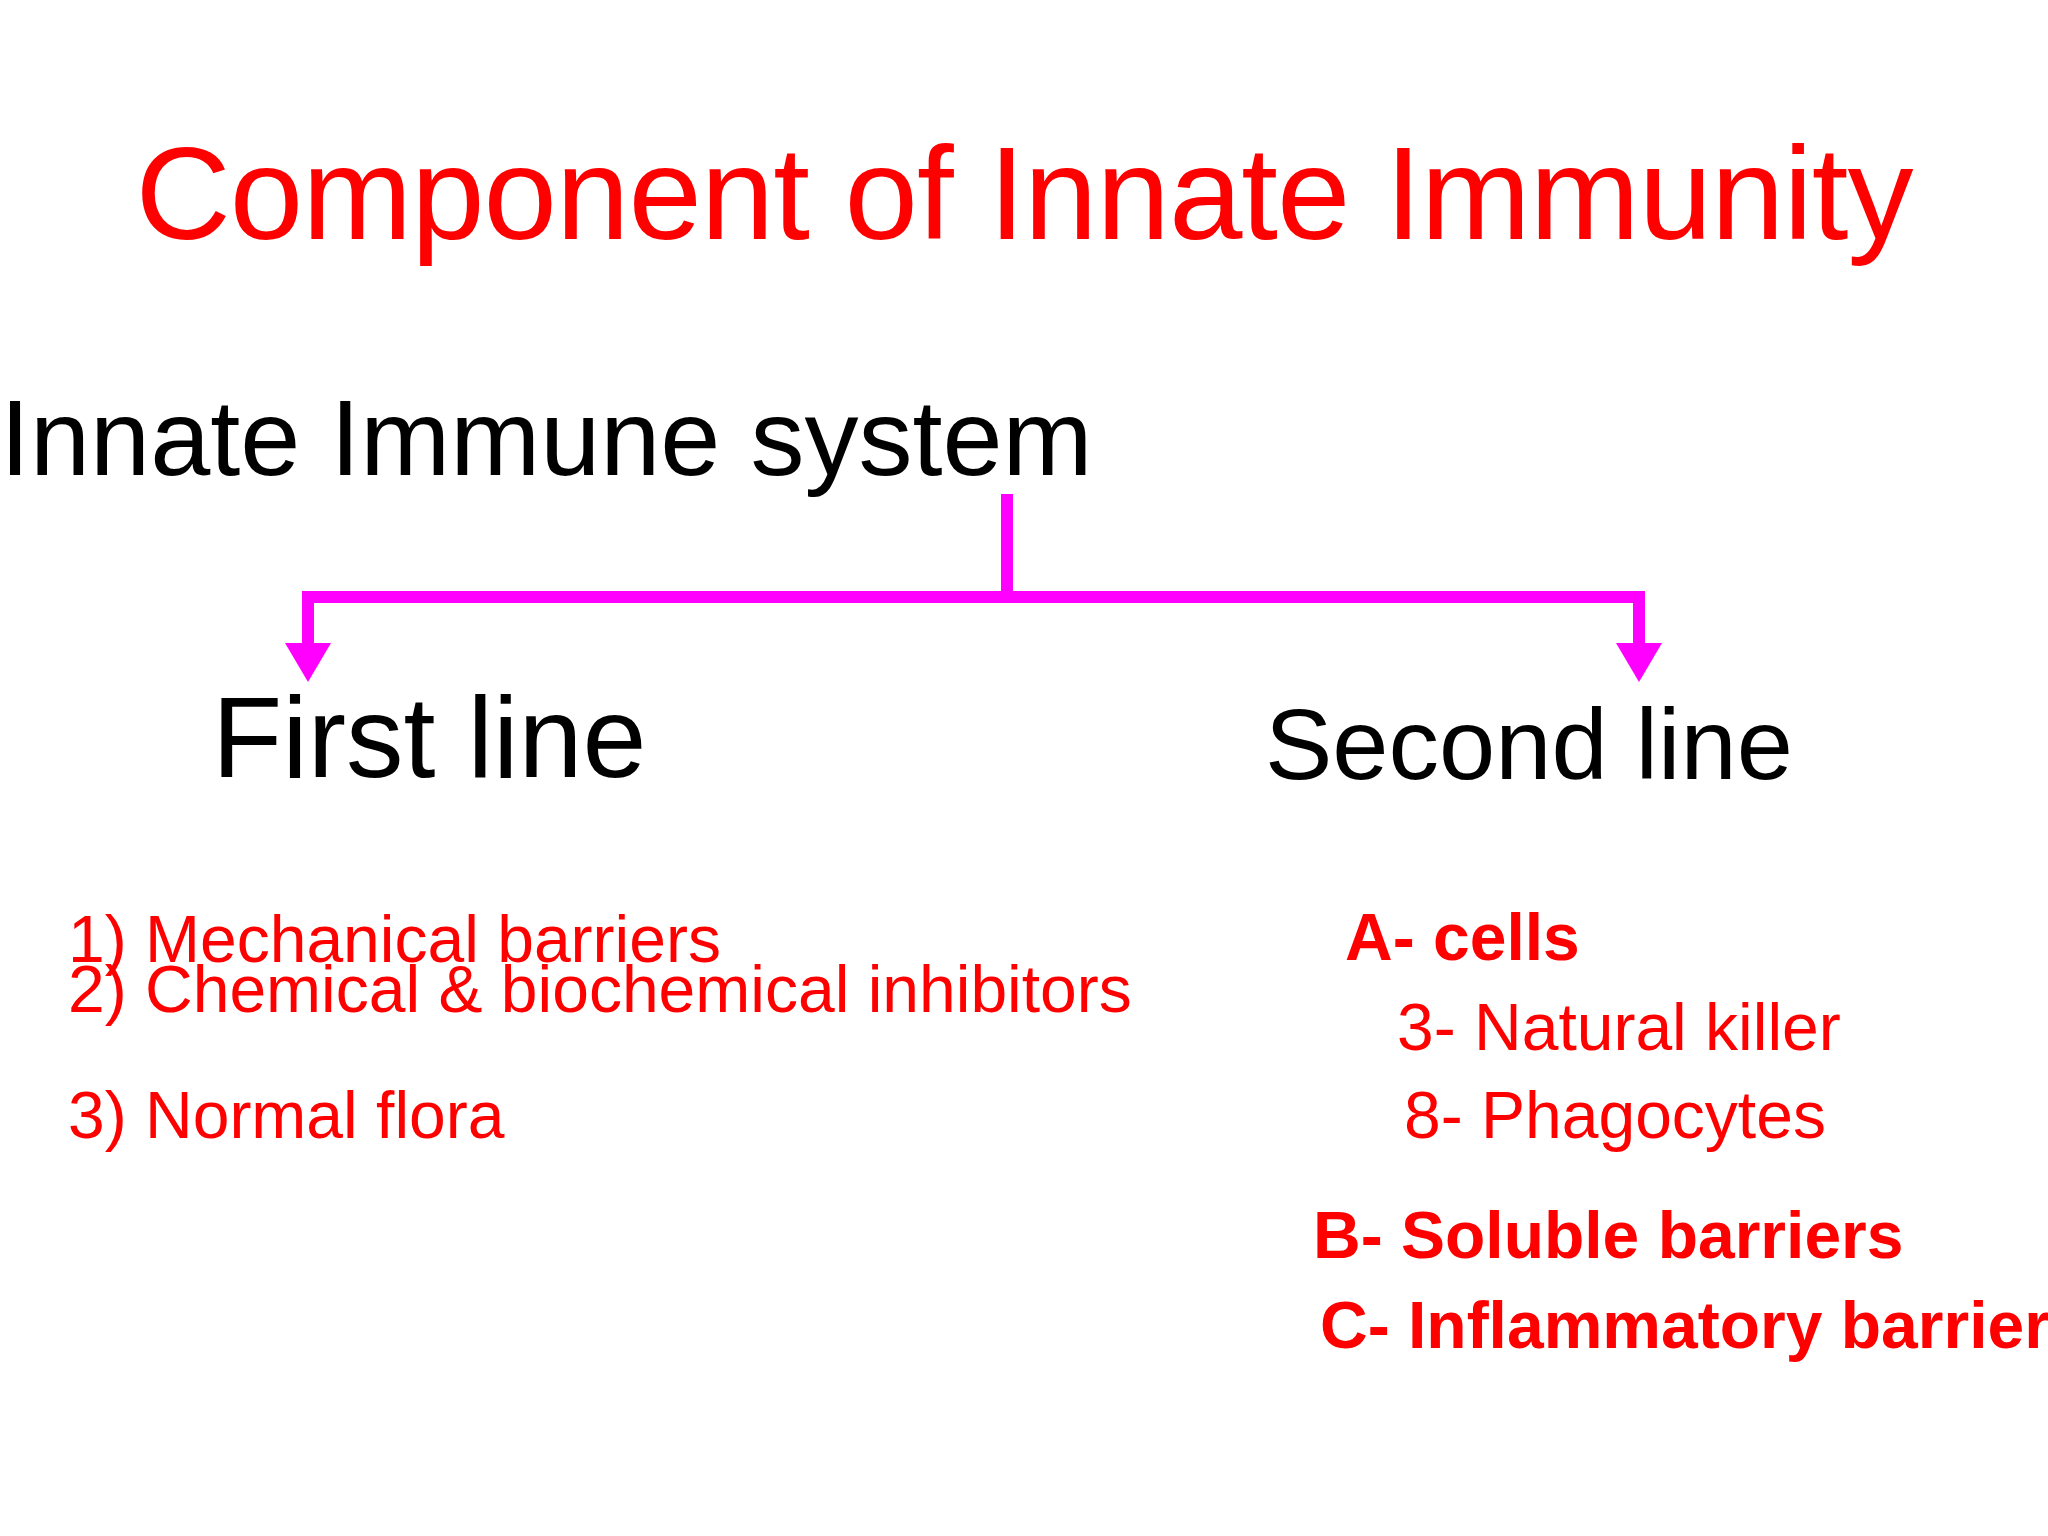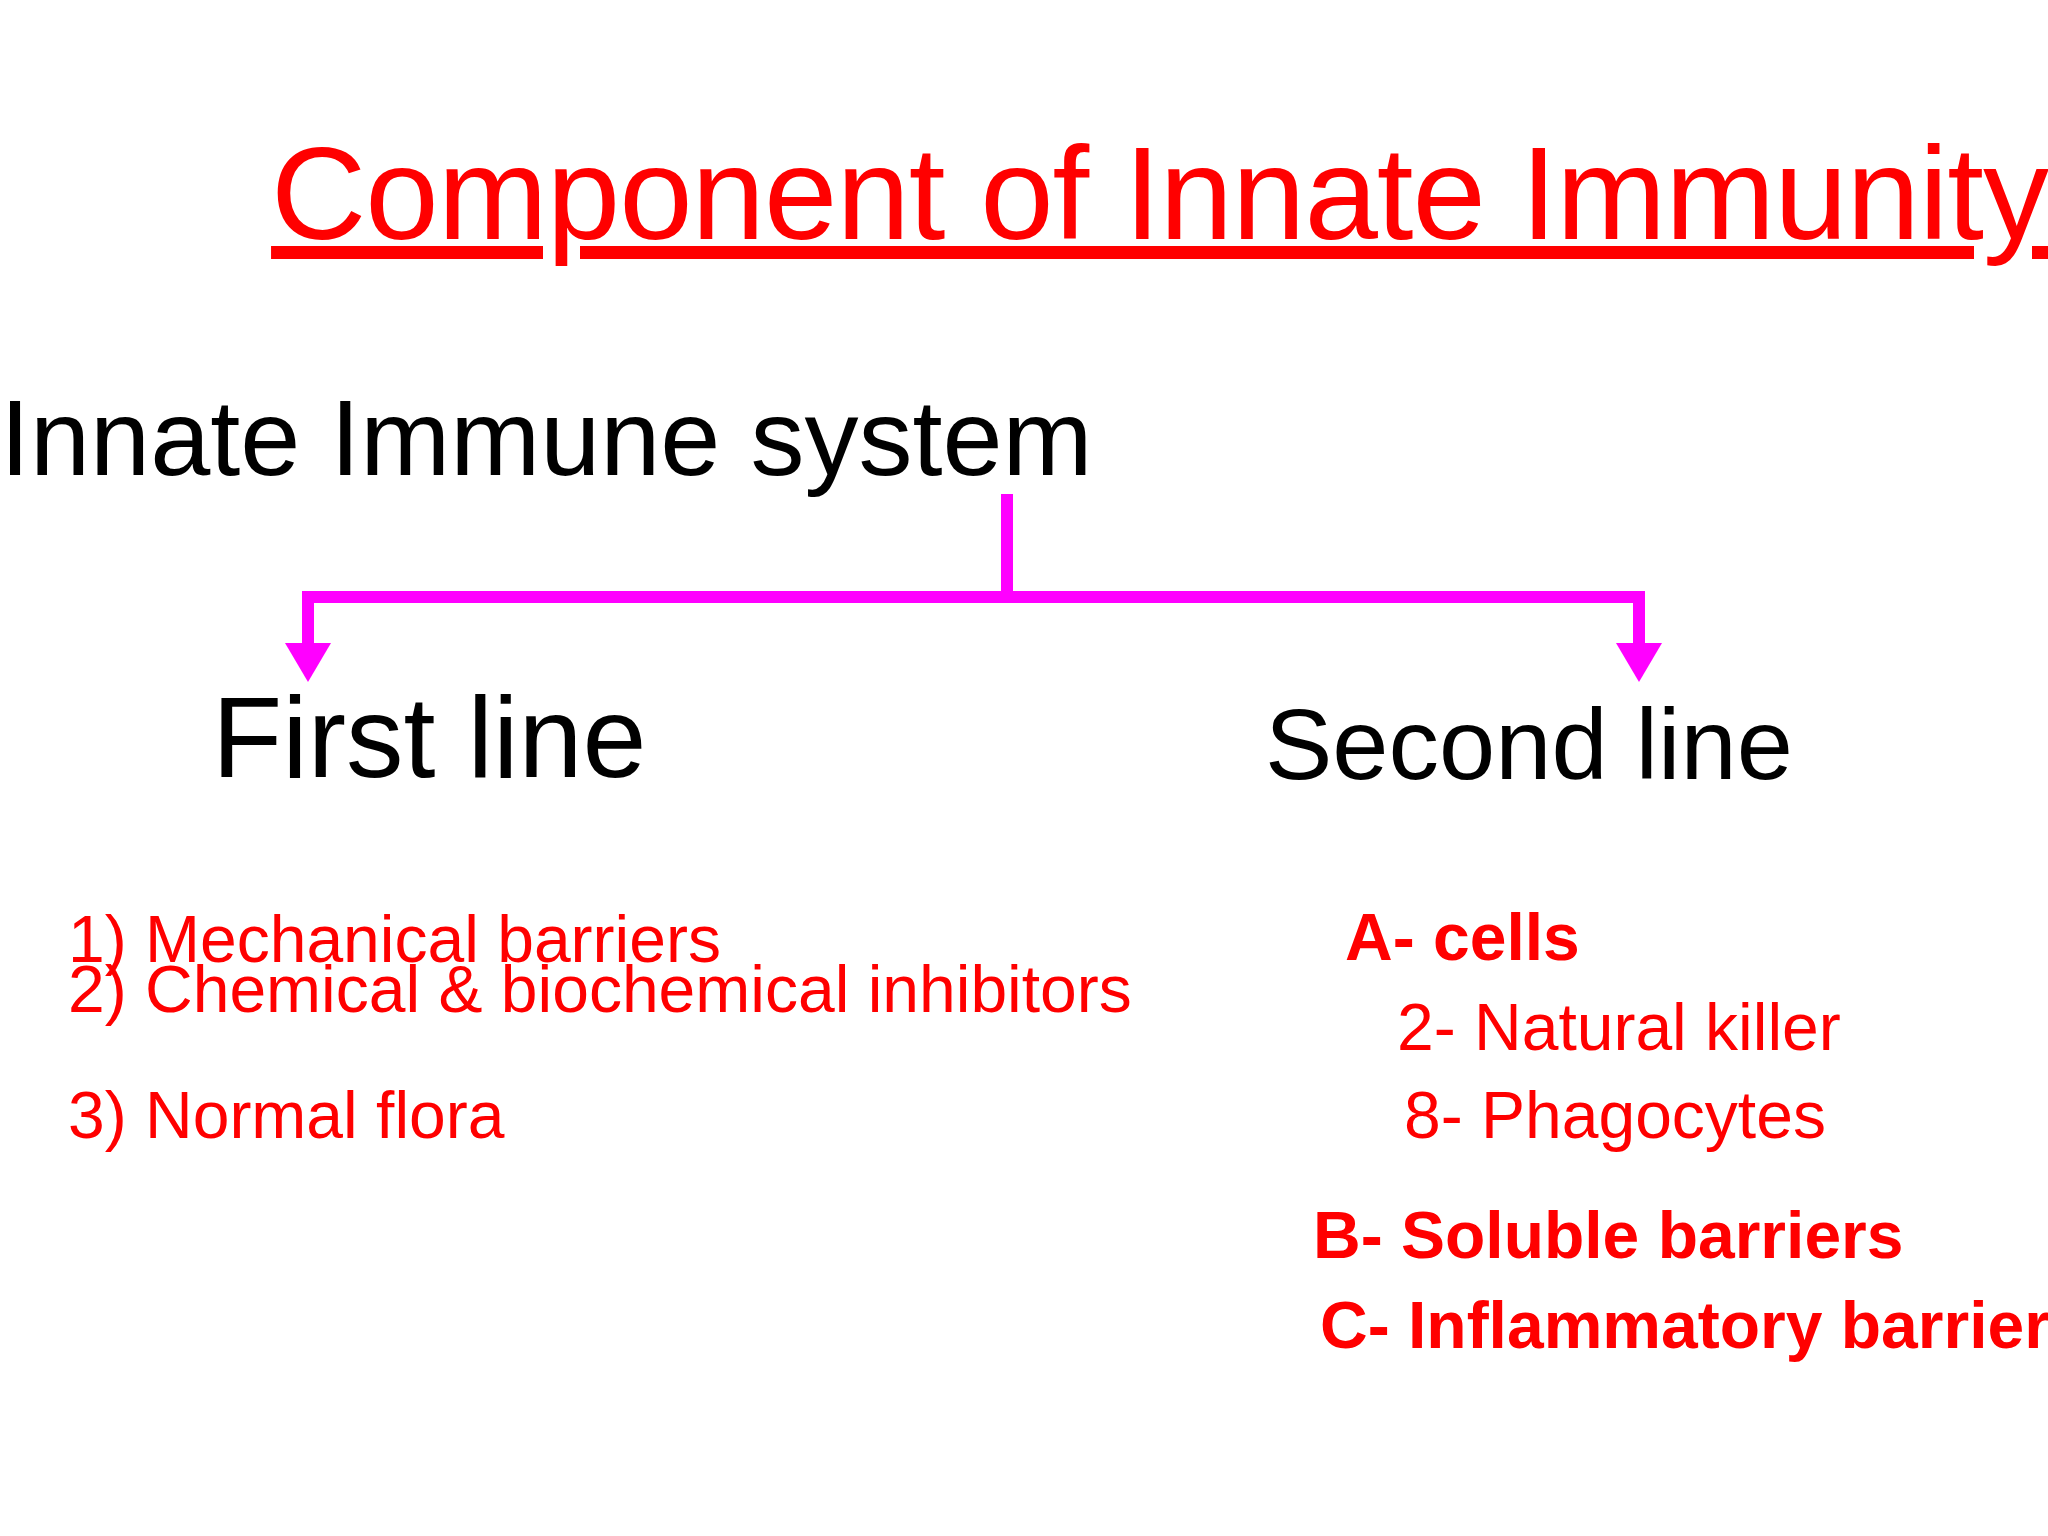--- a/index.html
+++ b/index.html
@@ -18,25 +18,24 @@
   }
   .slide{
     position:relative;
     width:2048px;height:1536px;
     background:var(--background);
   }
   .abs{position:absolute;white-space:nowrap;}
 
   .page-title{
     left:0;right:0;top:118px;
-    text-align:right;
+    text-align:center;
     font-size:132px;
     color:var(--title-red);
     letter-spacing:-1px;
-    text-decoration:underline;
   }
   .root-label{
     left:0;right:0;top:375px;
     text-align:left;
     font-size:108px;
     color:var(--text-black);
   }
 
   
   .conn{background:var(--connector-magenta);}
@@ -98,18 +97,18 @@
   <div class="abs arrowhead arrowhead-right"></div>
 
   <div class="abs heading-second">Second line</div>
   <div class="abs heading-first">First line</div>
 
   <div class="abs red-item l-item-1">1) Mechanical barriers</div>
   <div class="abs red-item l-item-2">2) Chemical &amp; biochemical inhibitors</div>
   <div class="abs red-item l-item-3">3) Normal flora</div>
 
   <div class="abs red-item bold r-item-a">A- cells</div>
-  <div class="abs red-item r-item-nk">2- Natural killer</div>
+  <div class="abs red-item r-item-nk">3- Natural killer</div>
   <div class="abs red-item r-item-ph">8- Phagocytes</div>
   <div class="abs red-item bold r-item-b">B- Soluble barriers</div>
   <div class="abs red-item bold r-item-c">C- Inflammatory barriers</div>
 
 </div>
 
 </body></html>

